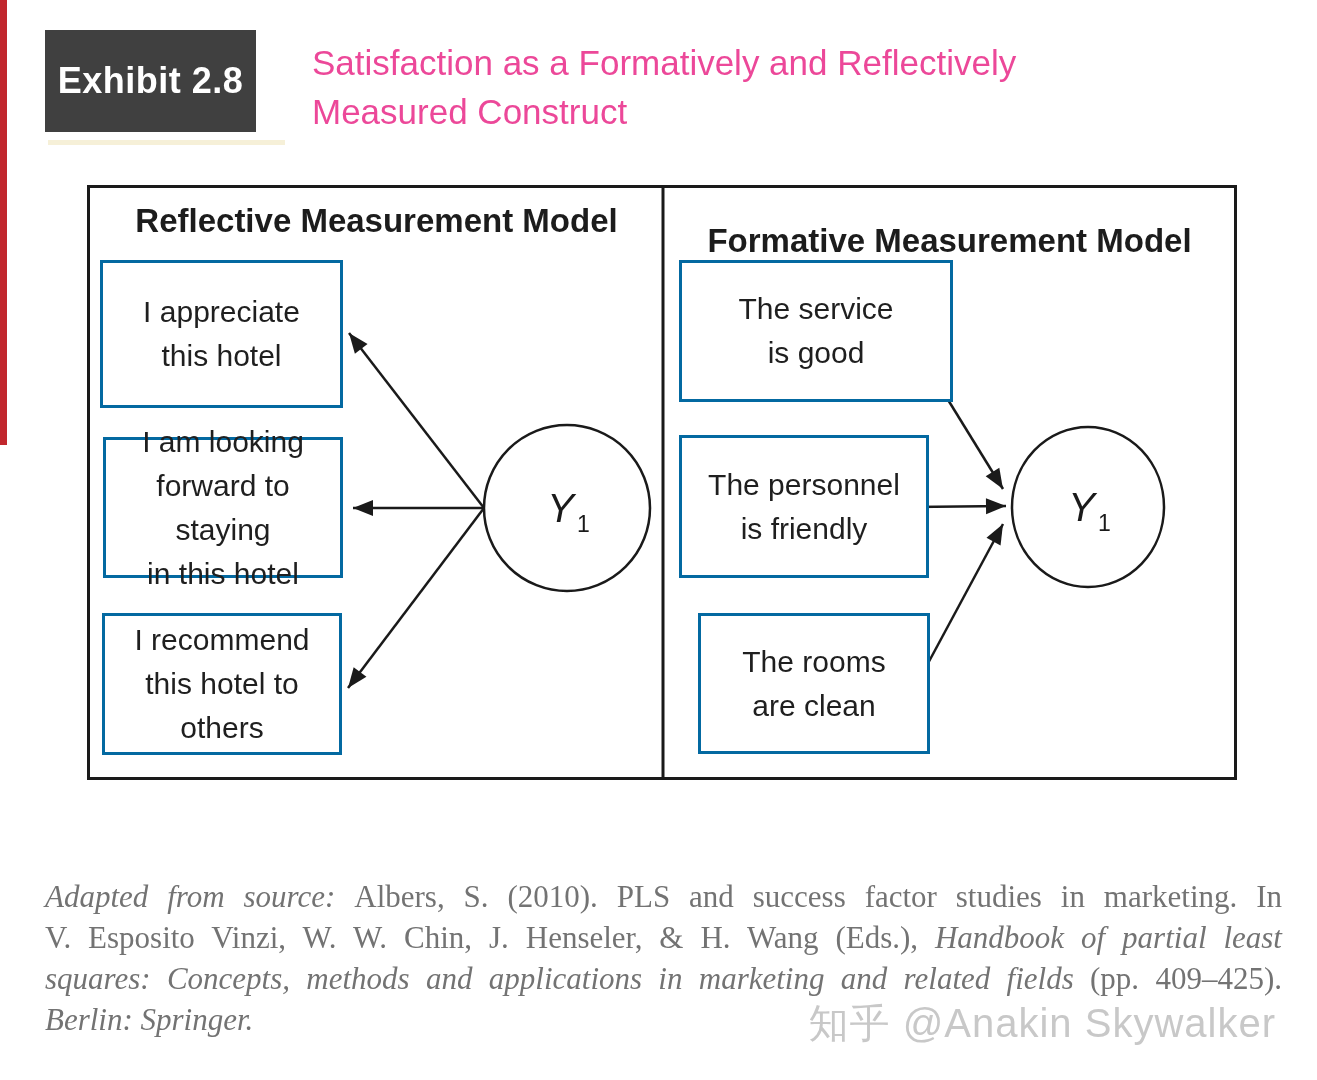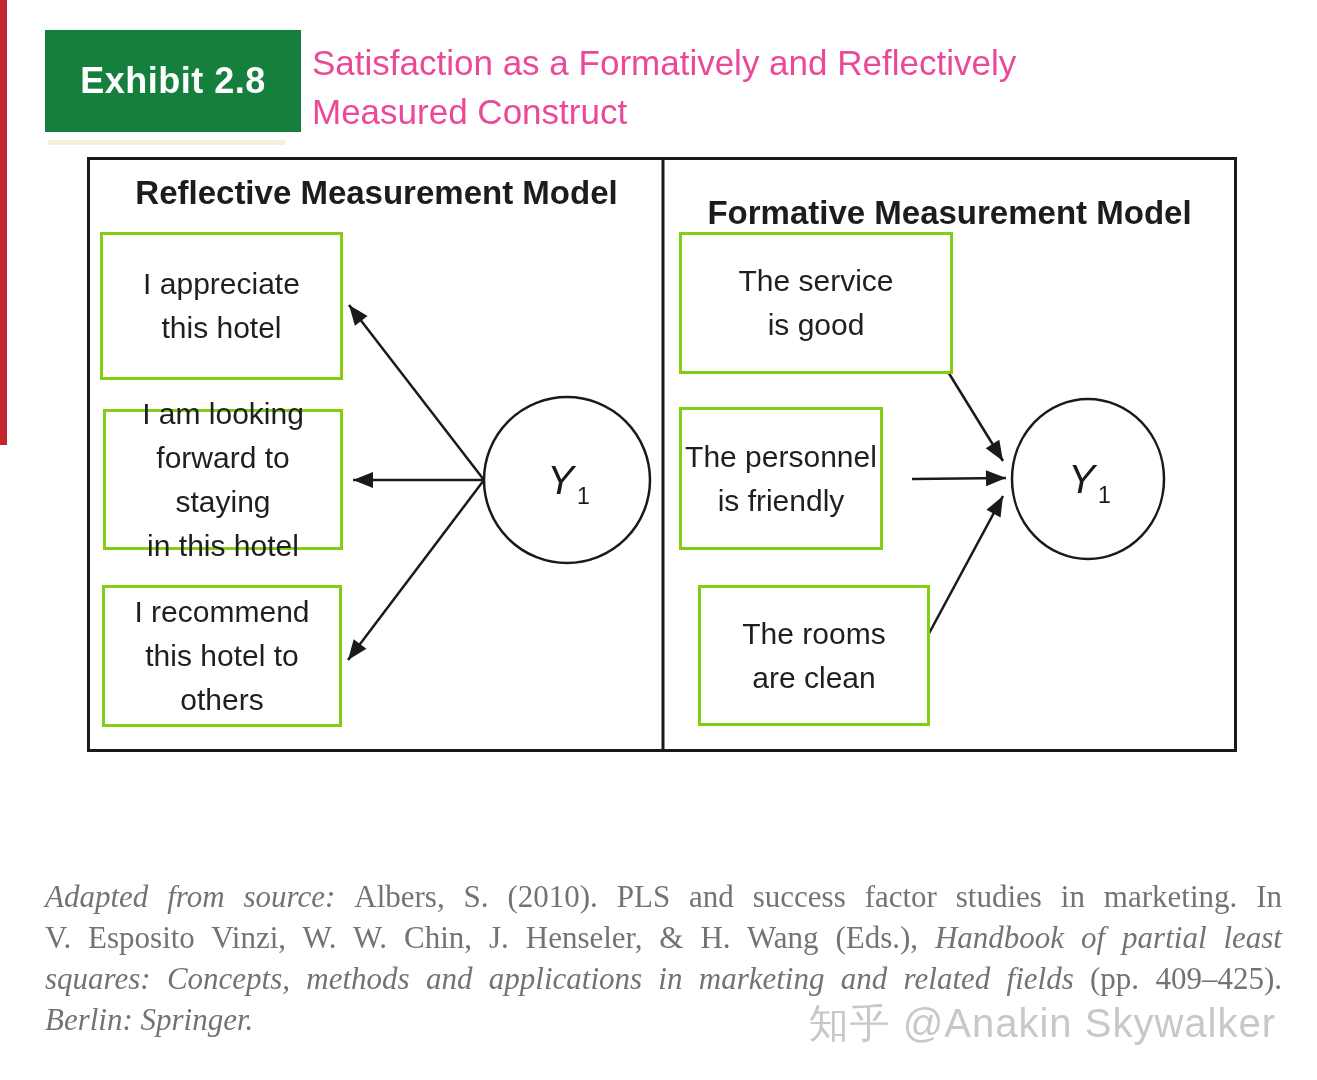--- a/index.html
+++ b/index.html
@@ -7,46 +7,46 @@
     width:1317px;height:1080px;position:relative;background:#ffffff;
     font-family:"Liberation Sans",sans-serif;overflow:hidden;
   }
   .abs{position:absolute;}
 
   
   .red-stripe{left:0;top:0;width:7px;height:445px;background:#c1272d;}
 
   
   .exhibit-box{
-    left:45px;top:30px;width:256px;height:102px;background:#15803d;
+    left:45px;top:30px;width:211px;height:102px;background:#404040;
     display:flex;align-items:center;justify-content:center;
   }
   .exhibit-box span{
     color:#ffffff;font-weight:bold;font-size:36px;letter-spacing:0.5px;
   }
   .cream-line{left:48px;top:140px;width:237px;height:5px;background:#f6f0d8;}
   .fig-title{
     left:312px;top:38px;width:860px;color:#ec4899;font-size:35px;line-height:49px;
   }
 
   
   .frame{
-    left:87px;top:157px;width:1150px;height:595px;border:3px solid #1a1a1a;
+    left:87px;top:185px;width:1150px;height:595px;border:3px solid #1a1a1a;
     box-sizing:border-box;background:#ffffff;
   }
   .frame .inner{position:absolute;left:0;top:0;width:1144px;height:589px;}
   .panel-header{
     position:absolute;top:14px;width:573px;text-align:center;
     font-weight:bold;font-size:33px;color:#1c1c1c;
   }
   .ph-left{left:0;}
   .ph-right{left:573px;margin-top:20px;}
 
   .ind-box{
-    position:absolute;border:3px solid #84cc16;box-sizing:border-box;background:#ffffff;
+    position:absolute;border:3px solid #0369a1;box-sizing:border-box;background:#ffffff;
     display:flex;align-items:center;justify-content:center;text-align:center;
     font-size:30px;line-height:44px;color:#1f1f1f;white-space:pre-line;
   }
 
   svg.wires{position:absolute;left:0;top:0;}
   svg.wires line, svg.wires ellipse{stroke:#1a1a1a;}
 
   .construct-label{
     position:absolute;width:140px;height:70px;display:flex;align-items:center;justify-content:center;
     color:#1a1a1a;
@@ -113,21 +113,21 @@
 this hotel</div>
     <div class="ind-box" style="left:13px;top:249px;width:240px;height:141px;">I am looking
 forward to staying
 in this hotel</div>
     <div class="ind-box" style="left:12px;top:425px;width:240px;height:142px;">I recommend
 this hotel to
 others</div>
 
     <div class="ind-box" style="left:589px;top:72px;width:274px;height:142px;">The service
 is good</div>
-    <div class="ind-box" style="left:589px;top:247px;width:204px;height:143px;">The personnel
+    <div class="ind-box" style="left:589px;top:247px;width:250px;height:143px;">The personnel
 is friendly</div>
     <div class="ind-box" style="left:589px;top:425px;width:232px;height:141px;margin-left:19px;">The rooms
 are clean</div>
 
     <div class="construct-label" style="left:407px;top:285px;">
       <span class="sym">Y</span>
         <span class="sub">1</span>
     </div>
     <div class="construct-label" style="left:928px;top:284px;">
       <span class="sym">Y</span>

